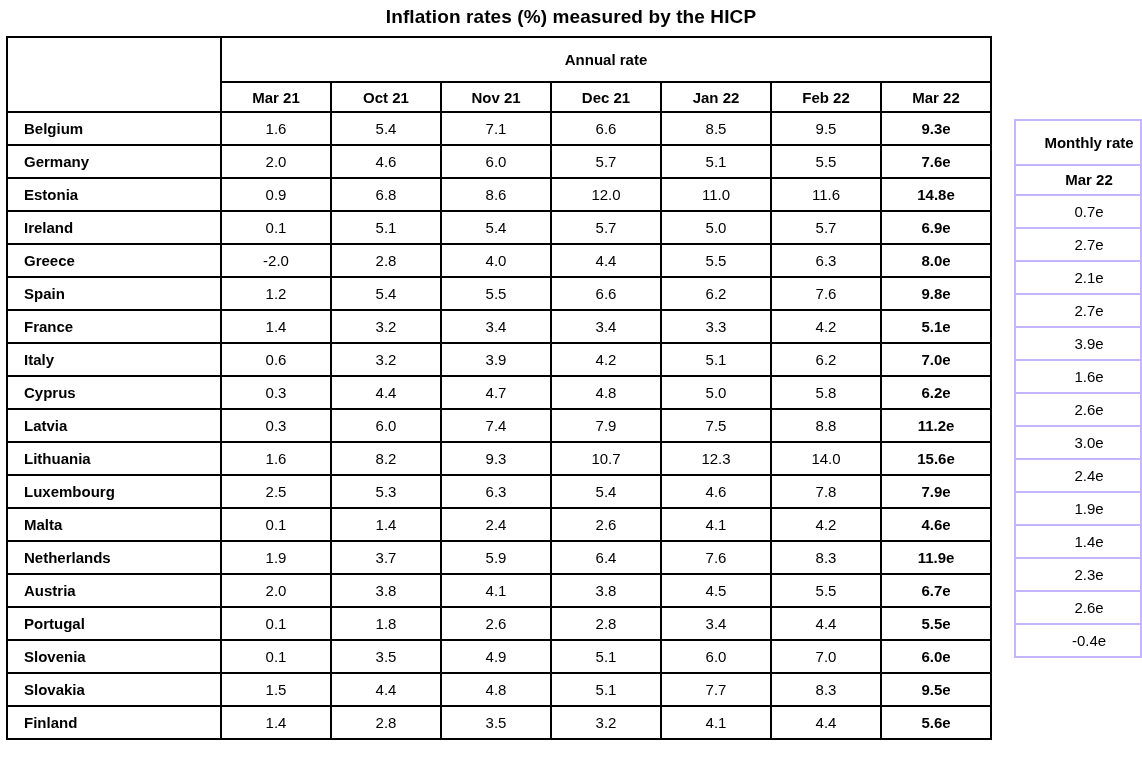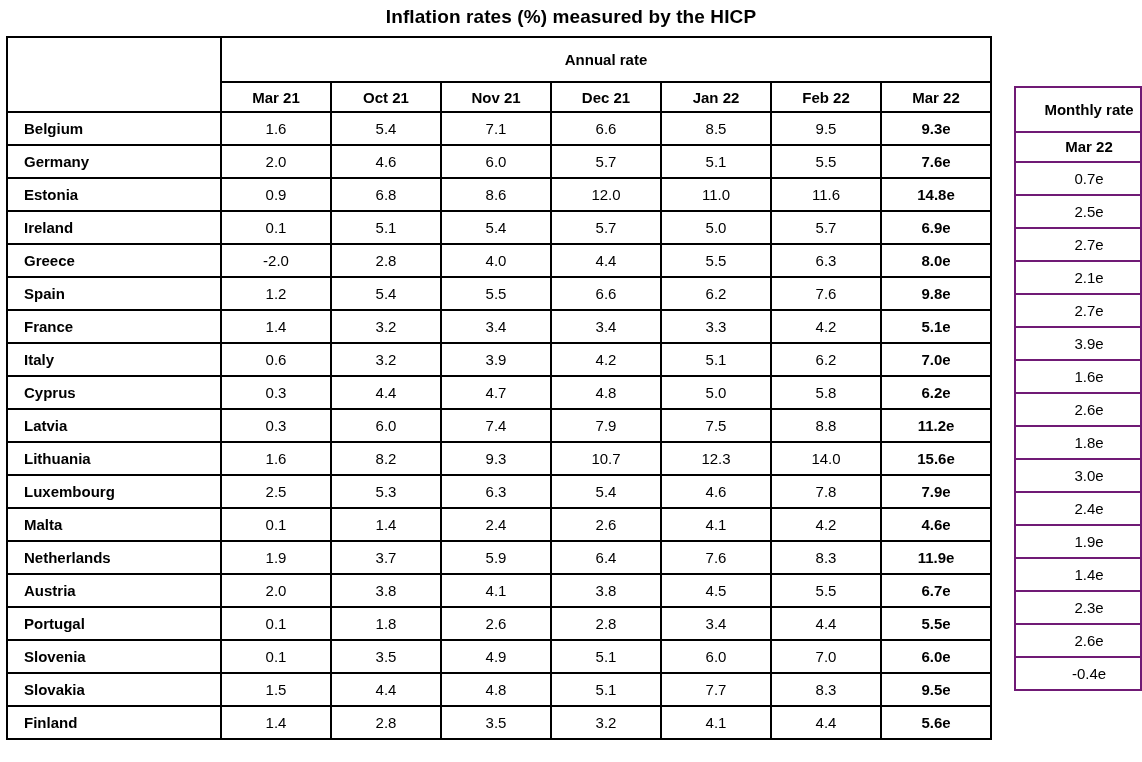--- a/index.html
+++ b/index.html
@@ -71,21 +71,21 @@
   }
   td.latest {
     font-weight: bold;
   }
   col.c-country { width: 214px; }
   col.c-data { width: 110px; }
   .corner {
     border: 2px solid #000000;
   }
   .monthly td, .monthly th {
-    border: 2px solid #701a75;
+    border: 2px solid #c4b5fd;
     padding-left: 28px;
   }
 </style>
 </head>
 <body>
 
 <div id="page">
 
   <div class="title">Inflation rates (%) measured by the HICP</div>
 
@@ -321,42 +321,36 @@
         </tr>
         <tr>
           <th class="colhead">Mar 22</th>
         </tr>
       </thead>
       <tbody>
         <tr>
             <td>0.7e</td>
           </tr>
         <tr>
-            <td>2.5e</td>
-          </tr>
-        <tr>
             <td>2.7e</td>
           </tr>
         <tr>
             <td>2.1e</td>
           </tr>
         <tr>
             <td>2.7e</td>
           </tr>
         <tr>
             <td>3.9e</td>
           </tr>
         <tr>
             <td>1.6e</td>
           </tr>
         <tr>
             <td>2.6e</td>
-          </tr>
-        <tr>
-            <td>1.8e</td>
           </tr>
         <tr>
             <td>3.0e</td>
           </tr>
         <tr>
             <td>2.4e</td>
           </tr>
         <tr>
             <td>1.9e</td>
           </tr>

